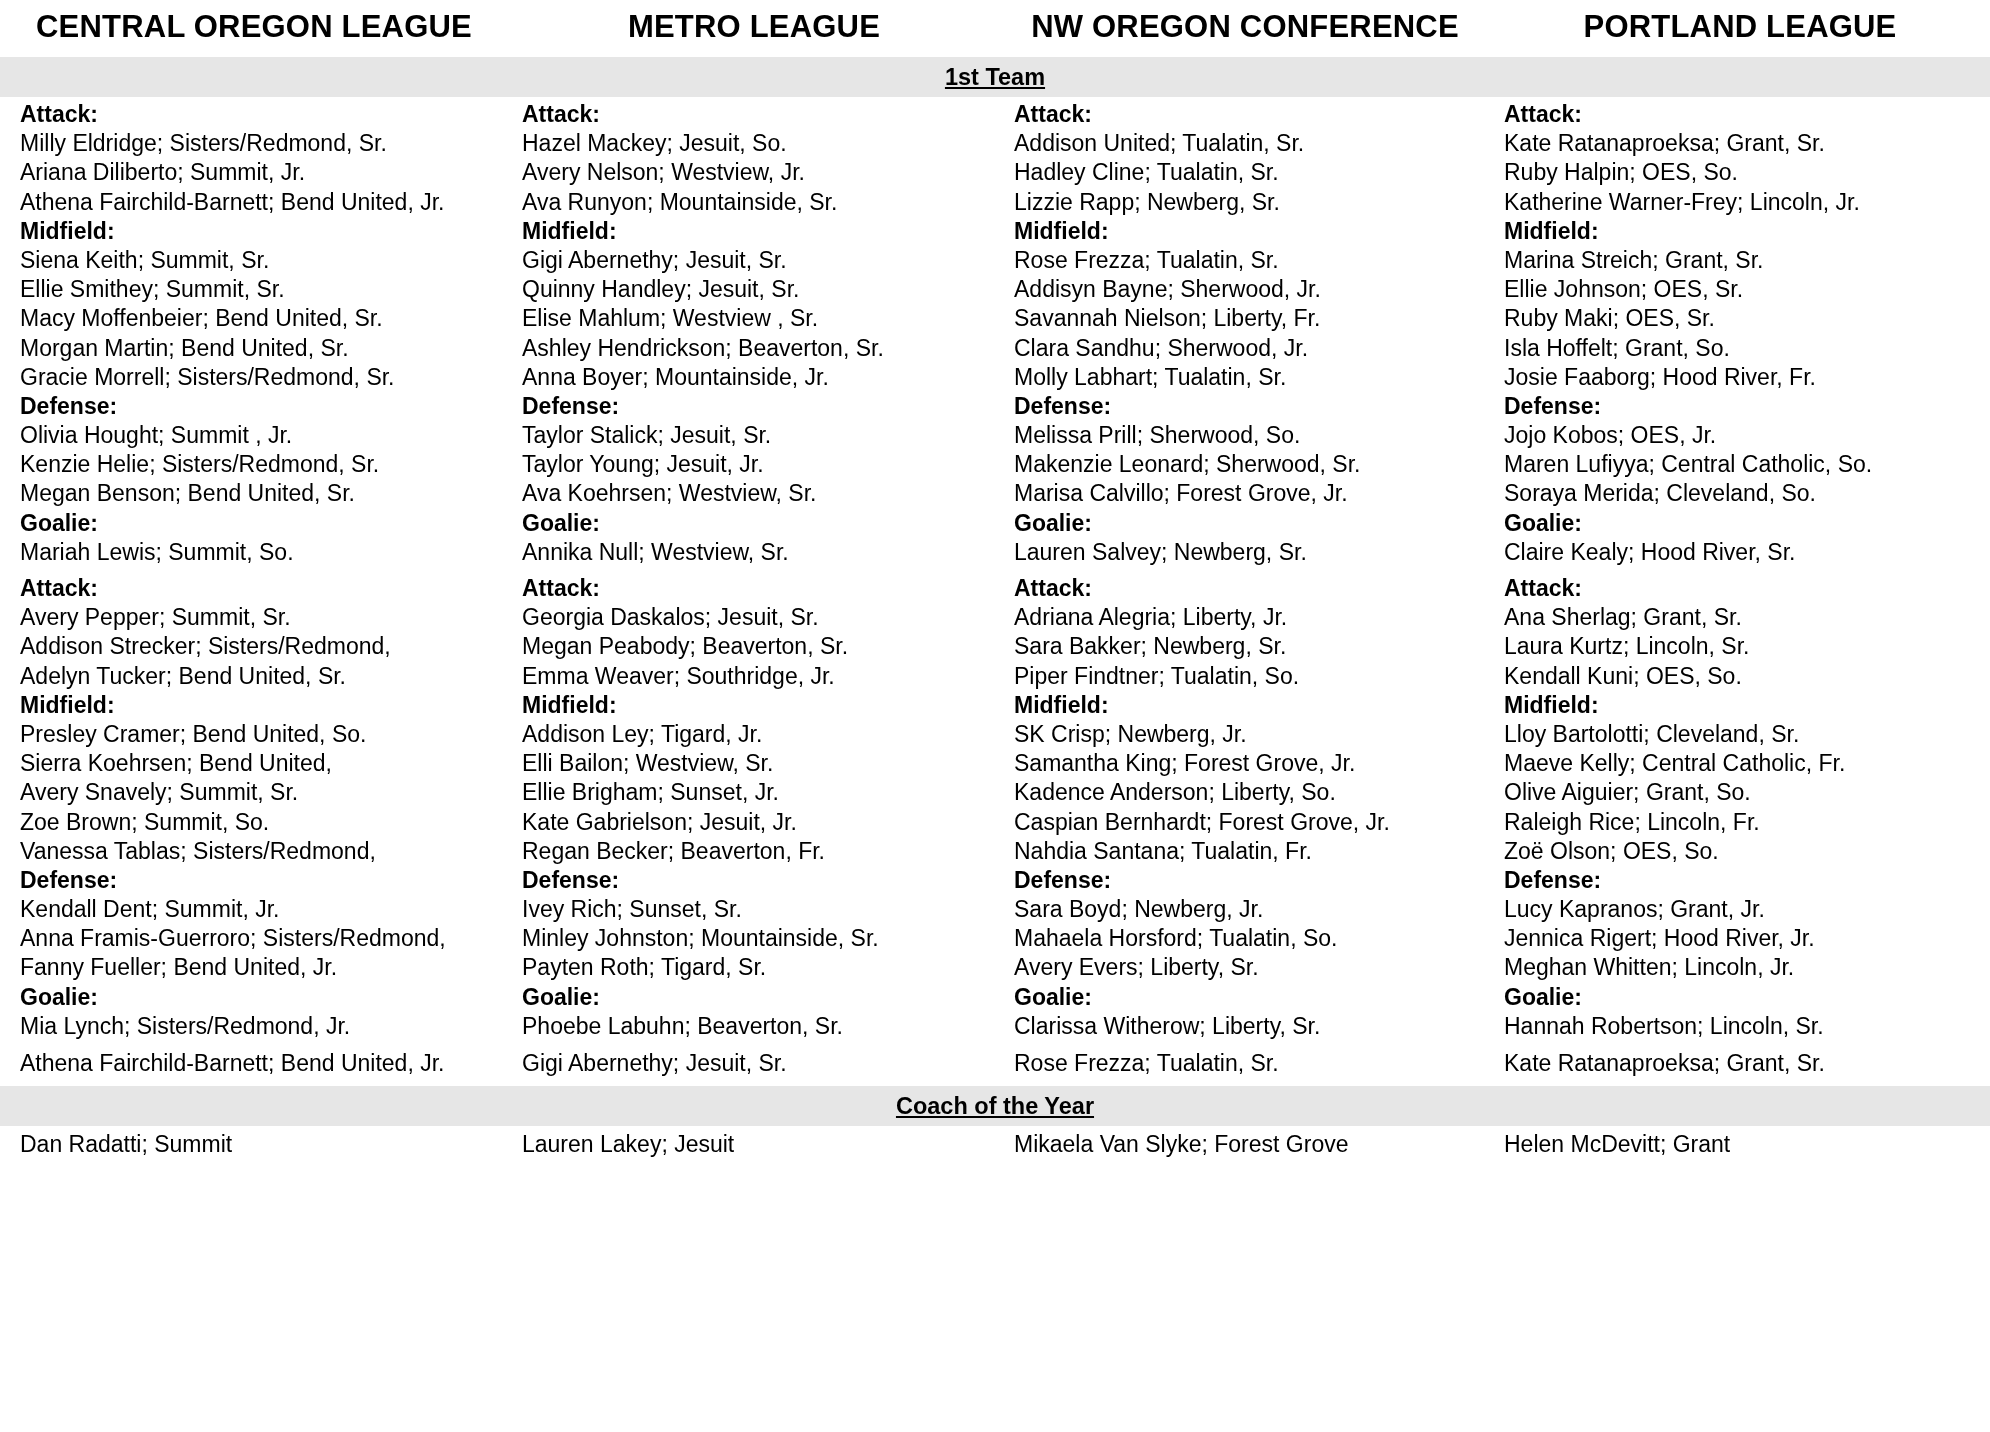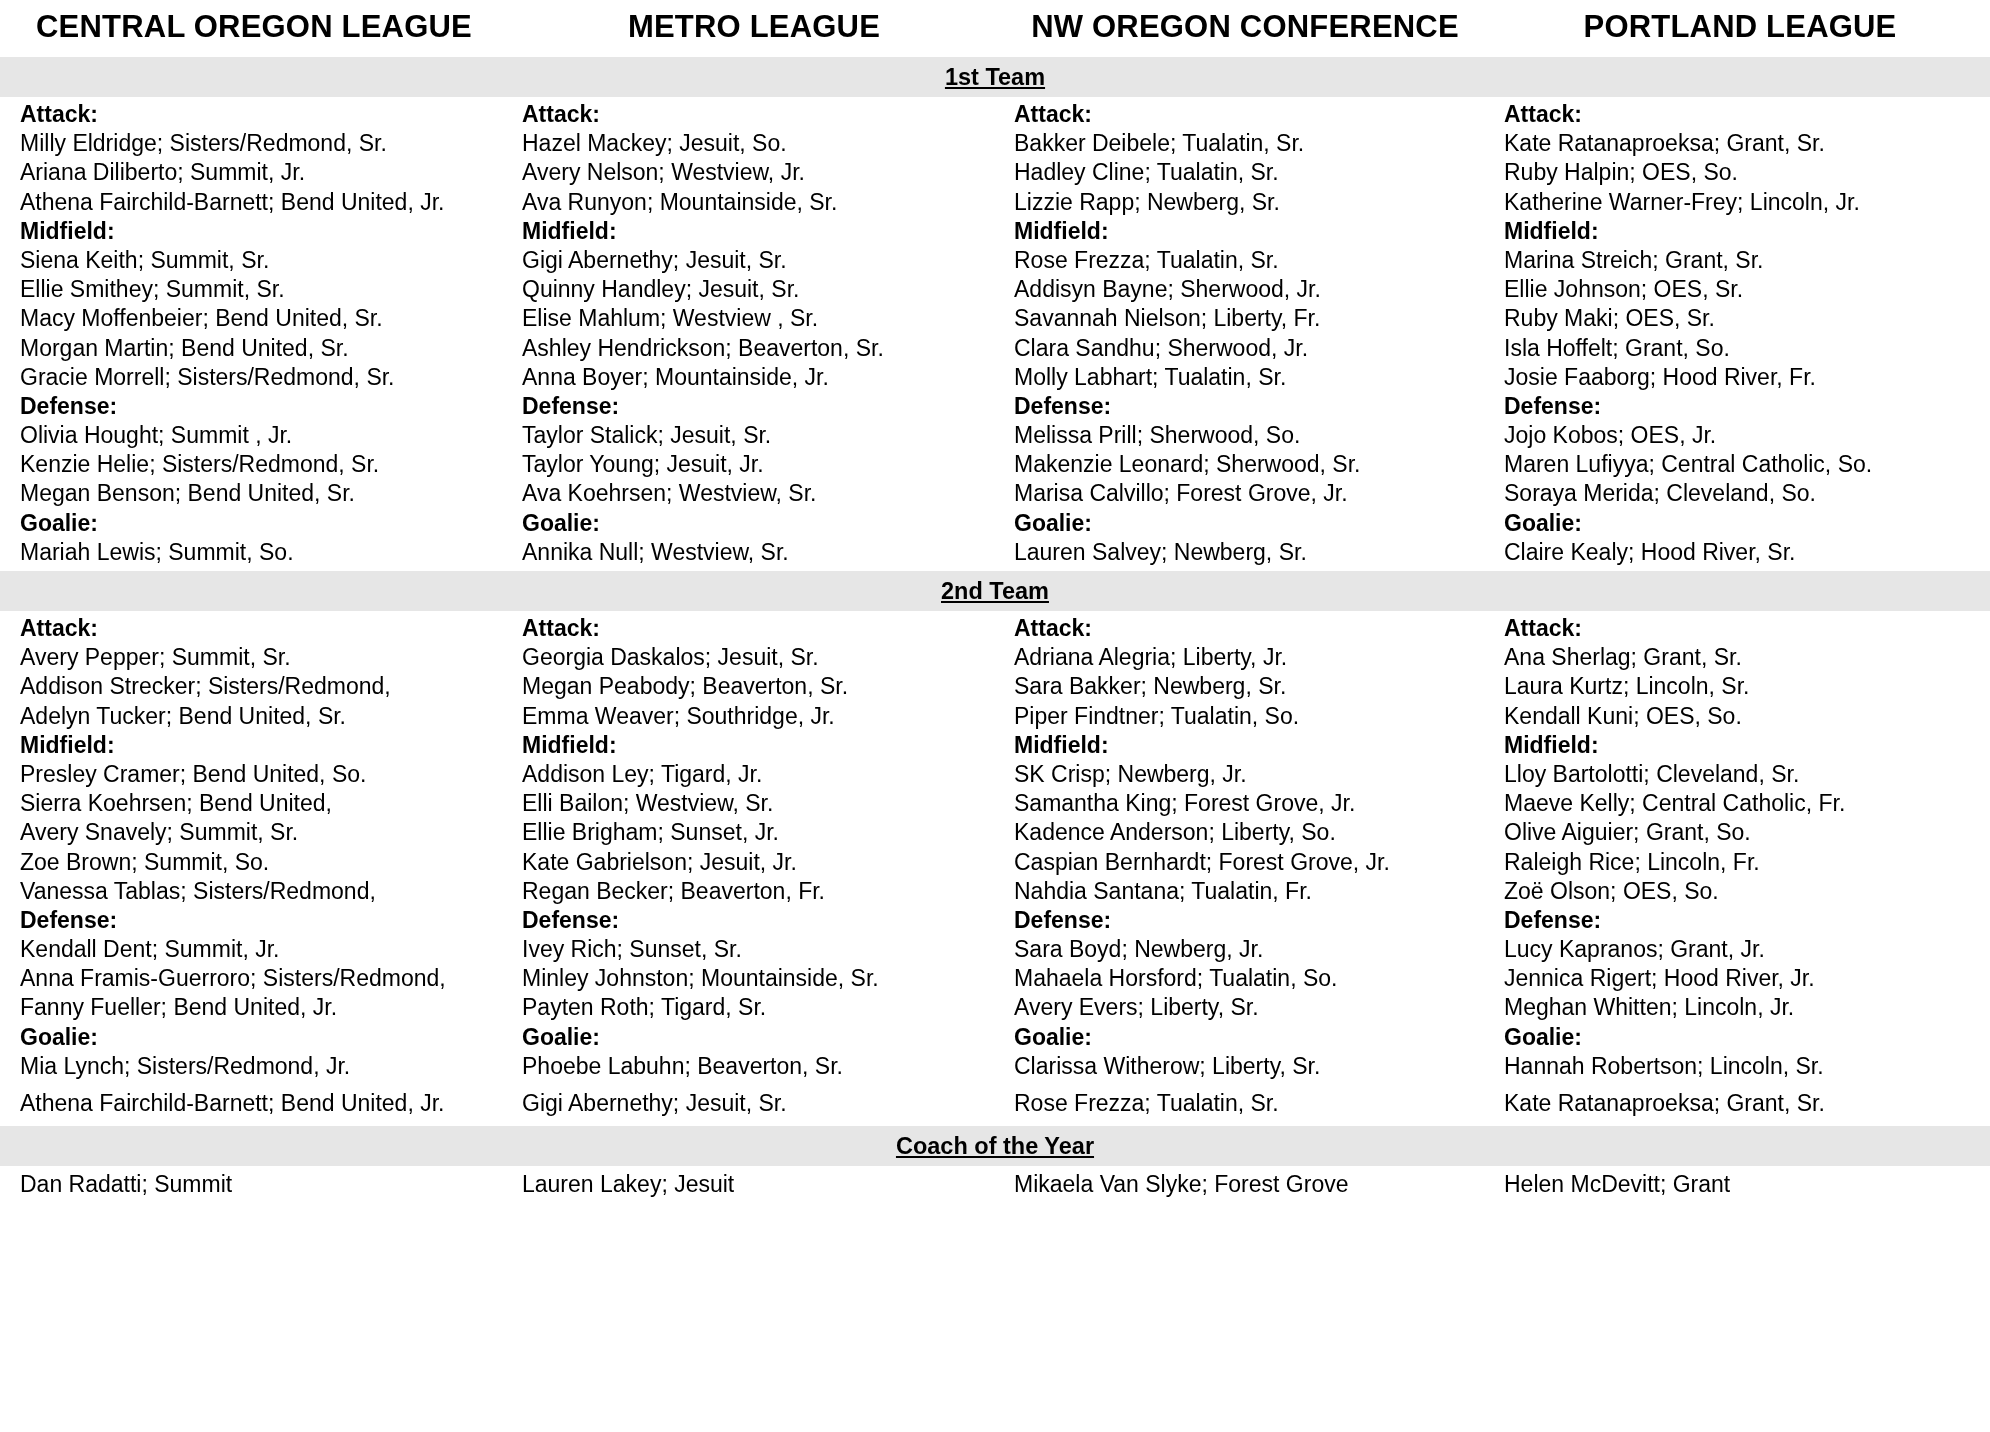--- a/index.html
+++ b/index.html
@@ -141,21 +141,21 @@
             <div class="entry">Taylor Stalick; Jesuit, Sr.</div>
             <div class="entry">Taylor Young; Jesuit, Jr.</div>
             <div class="entry">Ava Koehrsen; Westview, Sr.</div>
             <div class="pos">Goalie:</div>
             <div class="entry">Annika Null; Westview, Sr.</div>
           </div>
         </td>
         <td class="cell pad-left-c3">
           <div class="lines">
             <div class="pos">Attack:</div>
-            <div class="entry">Bakker Deibele; Tualatin, Sr.</div>
+            <div class="entry">Addison United; Tualatin, Sr.</div>
             <div class="entry">Hadley Cline; Tualatin, Sr.</div>
             <div class="entry">Lizzie Rapp; Newberg, Sr.</div>
             <div class="pos">Midfield:</div>
             <div class="entry">Rose Frezza; Tualatin, Sr.</div>
             <div class="entry">Addisyn Bayne; Sherwood, Jr.</div>
             <div class="entry">Savannah Nielson; Liberty, Fr.</div>
             <div class="entry">Clara Sandhu; Sherwood, Jr.</div>
             <div class="entry">Molly Labhart; Tualatin, Sr.</div>
             <div class="pos">Defense:</div>
             <div class="entry">Melissa Prill; Sherwood, So.</div>
@@ -180,25 +180,20 @@
             <div class="pos">Defense:</div>
             <div class="entry">Jojo Kobos; OES, Jr.</div>
             <div class="entry">Maren Lufiyya; Central Catholic, So.</div>
             <div class="entry">Soraya Merida; Cleveland, So.</div>
             <div class="pos">Goalie:</div>
             <div class="entry">Claire Kealy; Hood River, Sr.</div>
           </div>
         </td>
       </tr>
 
-      <tr class="section-row">
-        <td colspan="4">
-          <span class="section-label">2nd Team</span>
-        </td>
-      </tr>
 
       <tr class="team-body">
         <td class="cell">
           <div class="lines">
             <div class="pos">Attack:</div>
             <div class="entry">Avery Pepper; Summit, Sr.</div>
             <div class="entry">Addison Strecker; Sisters/Redmond,</div>
             <div class="entry">Adelyn Tucker; Bend United, Sr.</div>
             <div class="pos">Midfield:</div>
             <div class="entry">Presley Cramer; Bend United, So.</div>

